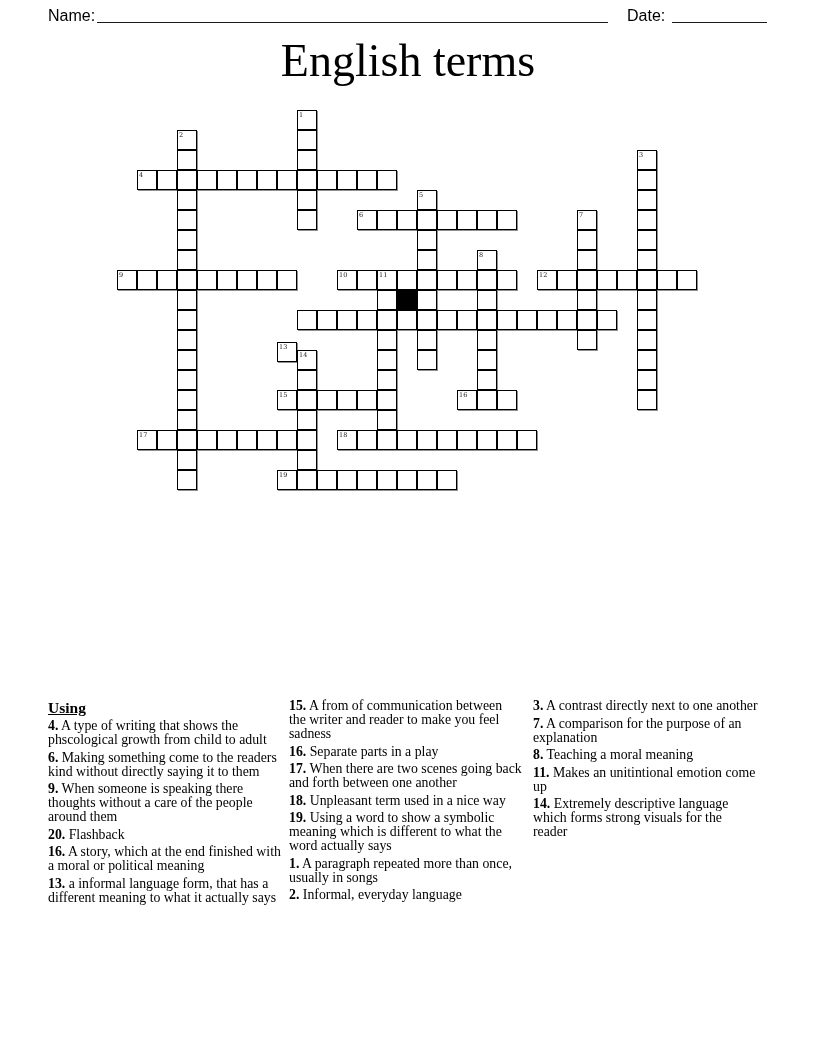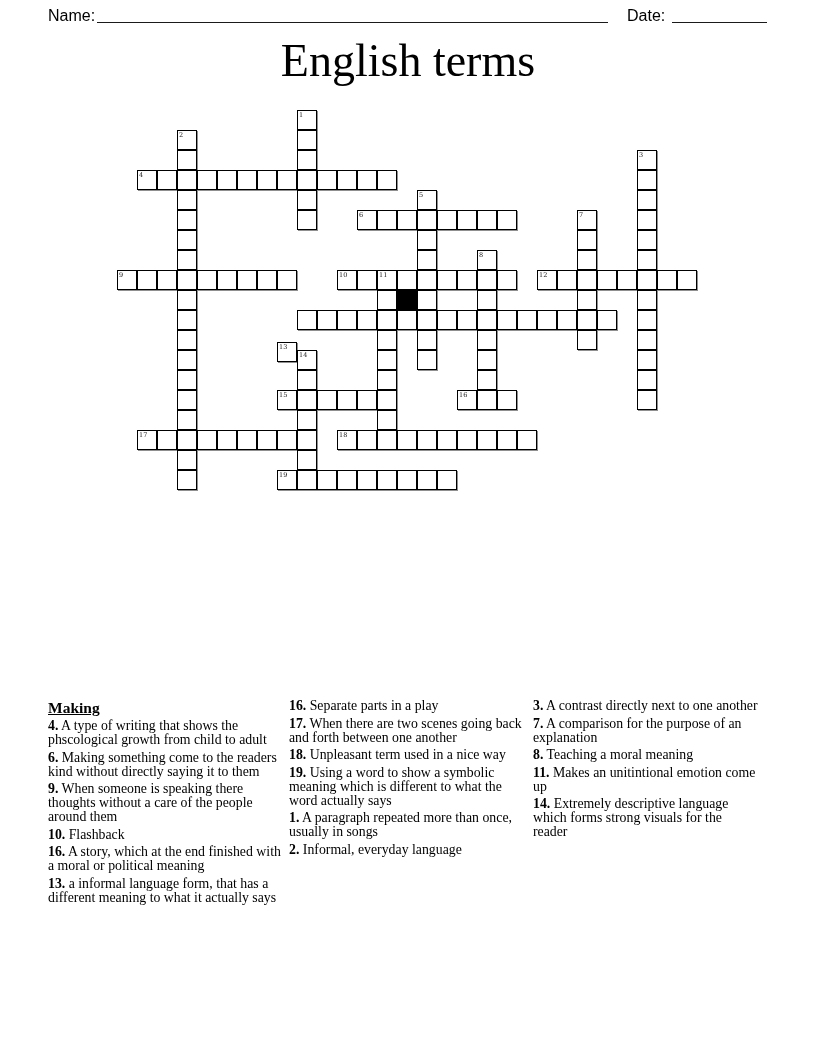--- a/index.html
+++ b/index.html
@@ -238,29 +238,30 @@
       <div class="cell" style="left: 220px; top: 360px;"></div>
       <div class="cell" style="left: 240px; top: 360px;"></div>
       <div class="cell" style="left: 260px; top: 360px;"></div>
       <div class="cell" style="left: 280px; top: 360px;"></div>
       <div class="cell" style="left: 300px; top: 360px;"></div>
       <div class="cell" style="left: 320px; top: 360px;"></div>
     </div>
 
   <div class="clues">
     <div class="clue-col col-1">
-        <div class="clue-head">Making</div>
+        <div class="clue-head">Using</div>
         <p class="clue"><b>4.</b> A type of writing that shows the phscological growth from child to adult</p>
         <p class="clue"><b>6.</b> Making something come to the readers kind without directly saying it to them</p>
         <p class="clue"><b>9.</b> When someone is speaking there thoughts without a care of the people around them</p>
-        <p class="clue"><b>10.</b> Flashback</p>
+        <p class="clue"><b>20.</b> Flashback</p>
         <p class="clue"><b>16.</b> A story, which at the end finished with a moral or political meaning</p>
         <p class="clue"><b>13.</b> a informal language form, that has a different meaning to what it actually says</p>
       </div>
     <div class="clue-col col-2">
+        <p class="clue"><b>15.</b> A from of communication between the writer and reader to make you feel sadness</p>
         <p class="clue"><b>16.</b> Separate parts in a play</p>
         <p class="clue"><b>17.</b> When there are two scenes going back and forth between one another</p>
         <p class="clue"><b>18.</b> Unpleasant term used in a nice way</p>
         <p class="clue"><b>19.</b> Using a word to show a symbolic meaning which is different to what the word actually says</p>
         <p class="clue"><b>1.</b> A paragraph repeated more than once, usually in songs</p>
         <p class="clue"><b>2.</b> Informal, everyday language</p>
       </div>
     <div class="clue-col col-3">
         <p class="clue"><b>3.</b> A contrast directly next to one another</p>
         <p class="clue"><b>7.</b> A comparison for the purpose of an explanation</p>

